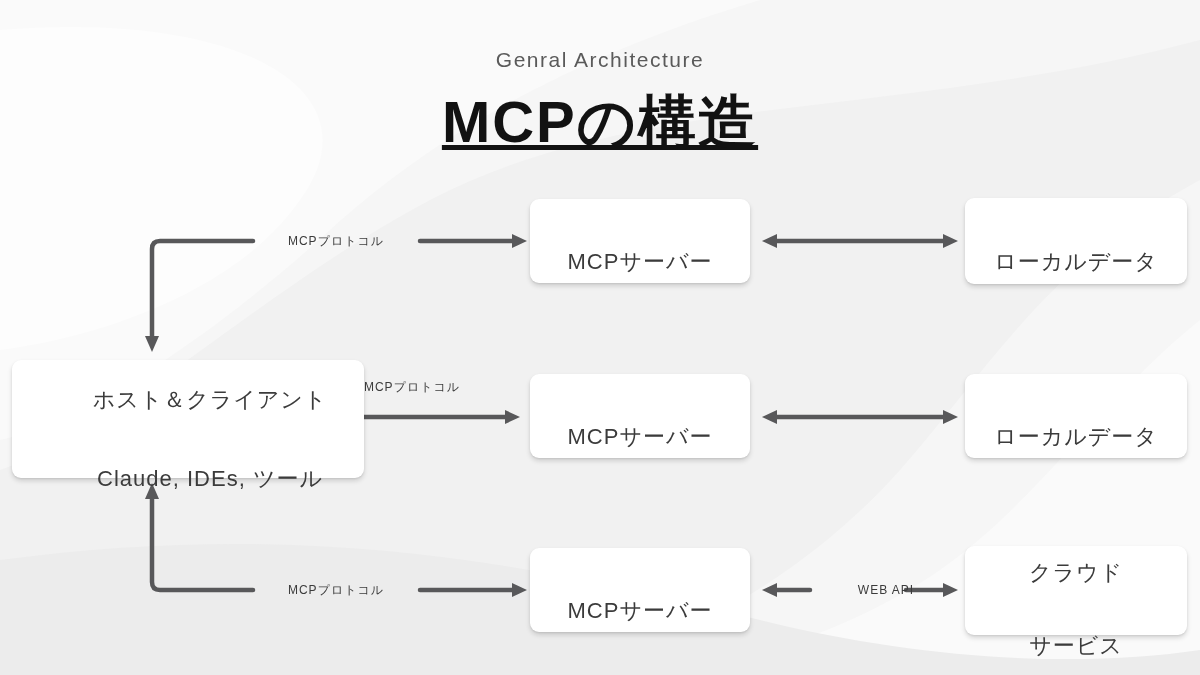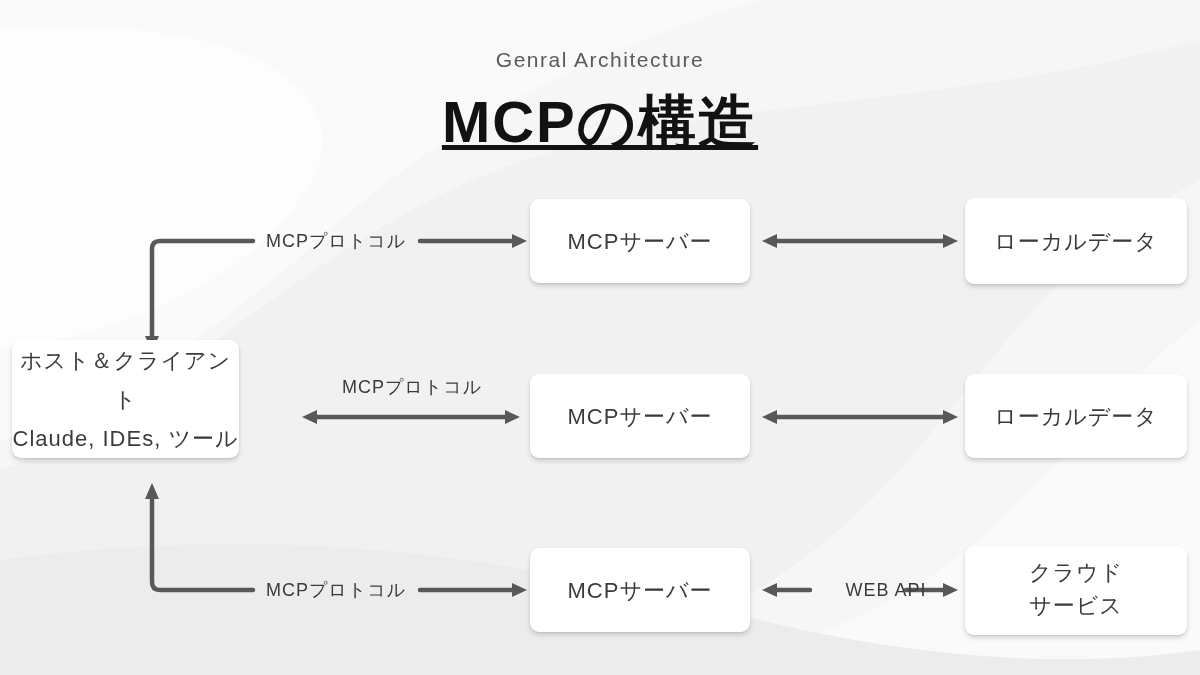--- a/index.html
+++ b/index.html
@@ -36,33 +36,33 @@
     position:absolute;
     background:#ffffff;
     border-radius:9px;
     box-shadow:0 3px 5px rgba(0,0,0,.14),0 1px 2px rgba(0,0,0,.08);
     display:flex;flex-direction:column;
     align-items:center;justify-content:center;
     color:#3b3b3b;
     font-size:22px;letter-spacing:1px;
     text-align:center;
   }
-  .node .nl{line-height:39px;}
-  .node-host   {left:12px;  top:340px; width:227px; height:118px;}
+  .node .nl{line-height:39px;margin-top:40px;}
+  .node-host   {left:12px;  top:360px; width:308px; height:118px;padding-left:44px;}
   .node-server1{left:530px; top:199px; width:220px; height:84px;}
   .node-server2{left:530px; top:374px; width:220px; height:84px;}
   .node-server3{left:530px; top:548px; width:220px; height:84px;}
   .node-data1  {left:965px; top:198px; width:222px; height:86px;}
   .node-data2  {left:965px; top:374px; width:222px; height:84px;}
   .node-cloud  {left:965px; top:546px; width:222px; height:89px;font-family:Liberation Mono, monospace;}
   .node-cloud .nl{line-height:33px;}
   .edge-label{
     position:absolute;
     transform:translate(-50%,-50%);
-    font-size:18px;letter-spacing:1px;
+    font-size:12px;letter-spacing:1px;
     color:#3b3b3b;white-space:nowrap;
   }
   .el-top   {left:336px;top:241px;}
   .el-mid   {left:412px;top:387px;}
   .el-bottom{left:336px;top:590px;}
   .el-webapi{left:886px;top:590px;}
 </style>
 </head>
 <body>
 

